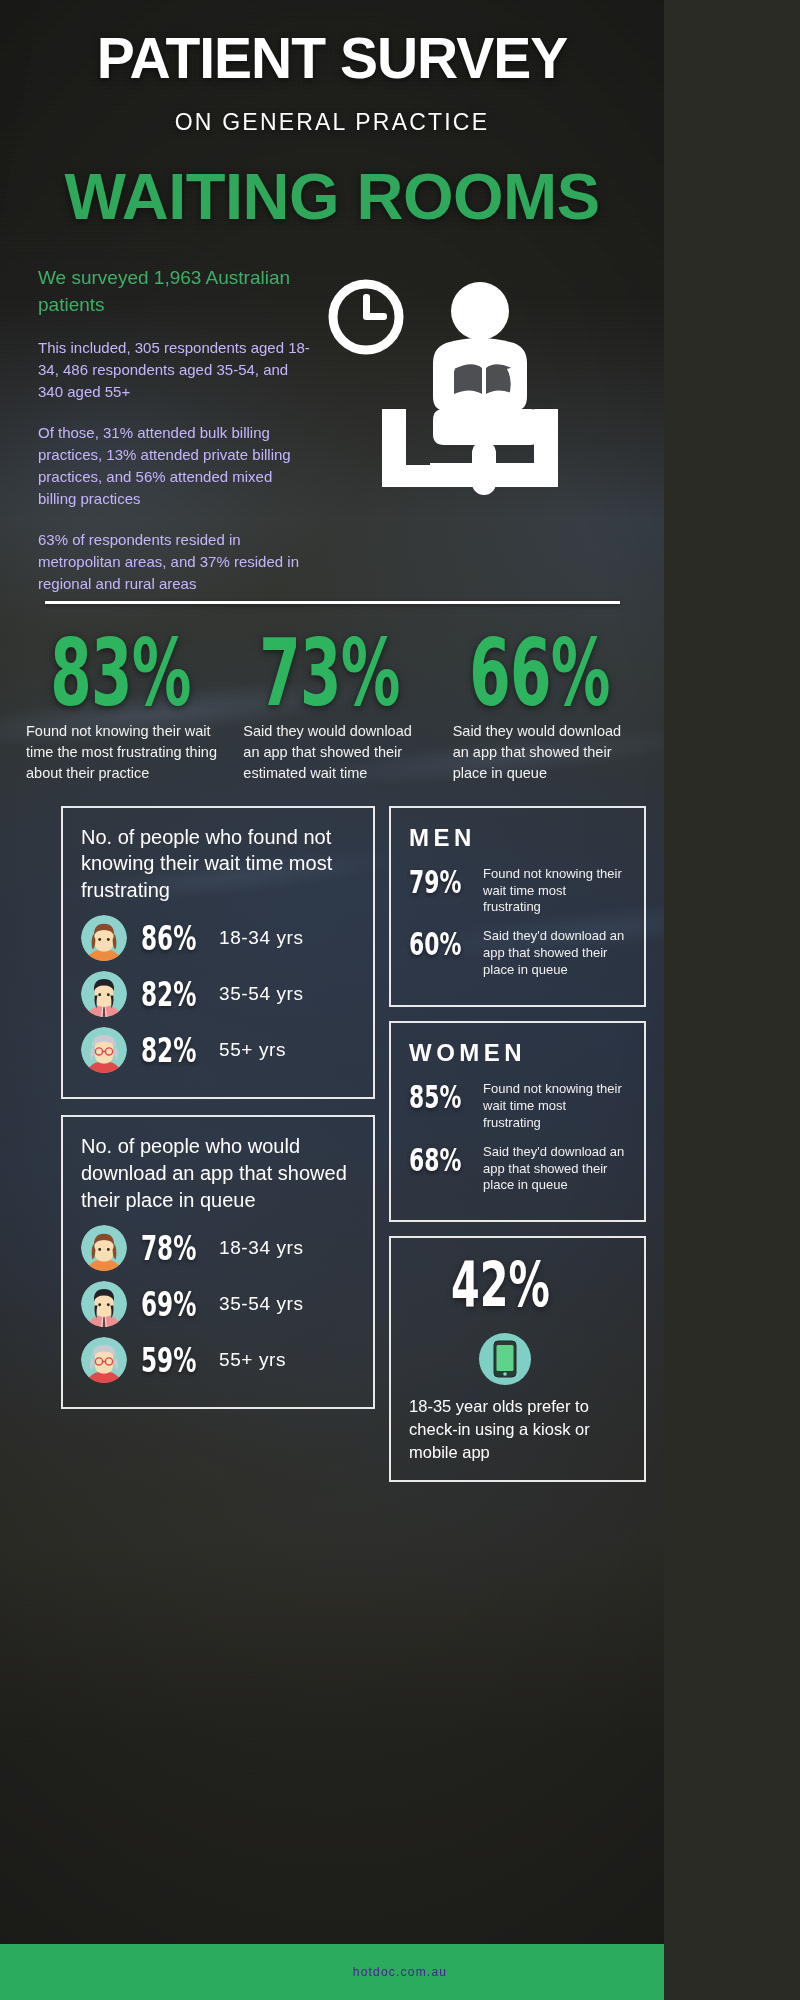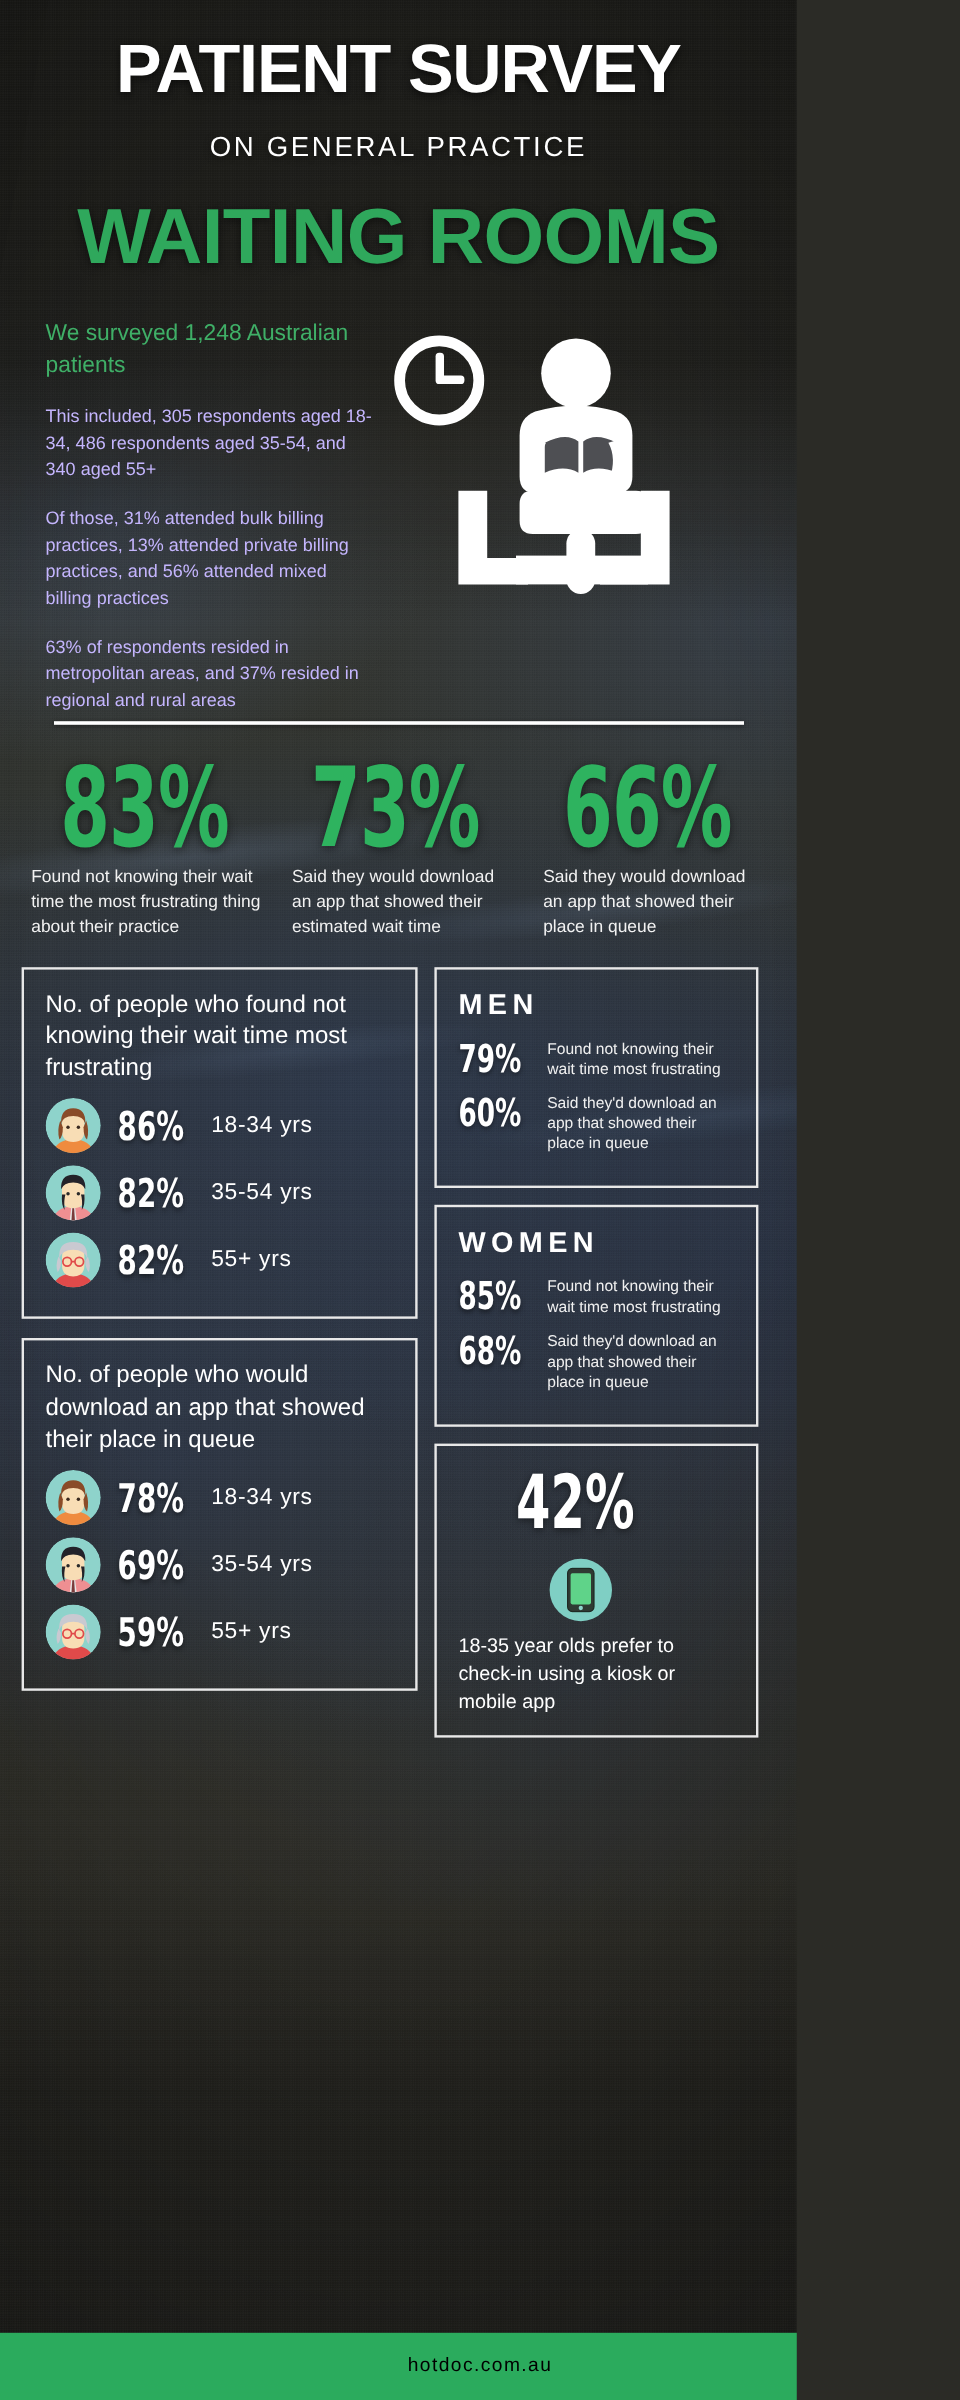--- a/index.html
+++ b/index.html
@@ -119,21 +119,21 @@
   .bigstat .cap {
     margin-top:4px; font-size:14.5px; line-height:1.45; color:#f2f2f2;
     padding:0 12px;
   }
   .bigstat.b1 .cap { padding:0 4px; }
 
   
   .grid {
     display:flex; gap:14px; margin:22px 18px 0;
   }
-  .col-left { width:330px; display:flex; flex-direction:column; gap:16px; }
+  .col-left { width:330px; display:flex; flex-direction:column; gap:16px;margin-left:43px; }
   .col-right { width:270px; display:flex; flex-direction:column; gap:14px; }
 
   .panel {
     border:2px solid #e8e8e8;
     padding:16px 18px 14px;
   }
 
   .panel-title {
     font-size:20px; line-height:1.33; font-weight:400; color:#fff;
     margin-bottom:12px;
@@ -181,21 +181,21 @@
     flex:none; margin-left:-26px;
   }
   .kiosk-cap { font-size:16.5px; line-height:1.38; margin-top:10px; color:#fff; }
 
   
   .footer {
     position:absolute; left:0; bottom:0; width:800px; height:56px;
     background:#2bab5d; display:flex; align-items:center; justify-content:center;
   }
   .footer span {
-    font-size:16px; letter-spacing:1.2px; color:#000000;
+    font-size:12px; letter-spacing:1.2px; color:#4c1d95;
   }
 </style>
 </head>
 <body>
 
 <div id="page">
   <div class="bg-base"></div>
   <div class="bg-streaks"></div>
   <div class="bg-chairs"></div>
   <div class="bg-vignette"></div>
@@ -204,21 +204,21 @@
   <div class="content">
 
     <div class="hdr">
       <h1>PATIENT SURVEY</h1>
       <h2>ON GENERAL PRACTICE</h2>
       <h3>WAITING ROOMS</h3>
     </div>
 
     <div class="intro-wrap">
       <div class="intro">
-        <div class="lead">We surveyed 1,248 Australian patients</div>
+        <div class="lead">We surveyed 1,963 Australian patients</div>
         <p>This included, 305 respondents aged 18-34, 486 respondents aged 35-54, and 340 aged 55+</p>
         <p>Of those, 31% attended bulk billing practices, 13% attended private billing practices, and 56% attended mixed billing practices</p>
         <p>63% of respondents resided in metropolitan areas, and 37% resided in regional and rural areas</p>
       </div>
 
       <div class="illus">
         <svg width="300" height="280" viewBox="0 0 300 280">
 
           <g>
             <circle cx="46" cy="48" r="33" fill="none" stroke="#fff" stroke-width="9"></circle>

